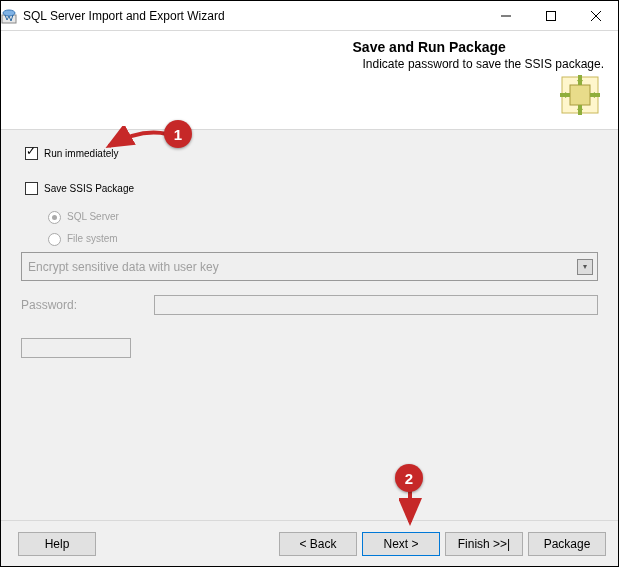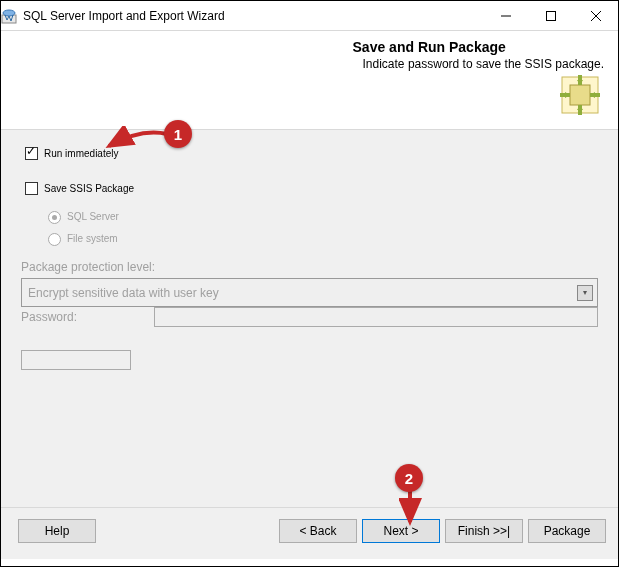--- a/index.html
+++ b/index.html
@@ -90,35 +90,36 @@
     color:#a0a0a0; font-size:12px;
     display:flex; align-items:center; justify-content:space-between;
     padding:0 4px 0 6px;
   }
   .dropdown-btn {
     width:16px; height:16px; border:1px solid #888;
     background:#ddd; display:flex; align-items:center; justify-content:center;
     font-size:8px; color:#555;
   }
   .form-grid {
+    margin-top:14px;
     display:grid;
     grid-template-columns: 110px 1fr;
     row-gap:8px; column-gap:4px;
     align-items:center;
     gap:23px;
   }
   .form-grid label { color:#a0a0a0; font-size:12px; }
   .text-input {
     height:20px; border:1px solid #aaa; background:#efefef;
     font-size:12px; padding:0 4px; width:100%;
   }
 
   
   .footer {
-    position:absolute; left:0; right:0; bottom:13px;
+    position:absolute; left:0; right:0; bottom:0;
     height:46px;
     border-top:1px solid #d9d9d9;
     background:#f0f0f0;
     display:flex; align-items:center;
     padding:0 12px;
   }
   .footer .spacer { flex:1; }
   .btn {
     min-width:78px; height:24px;
     border:1px solid #adadad; background:#e1e1e1;
@@ -200,21 +201,20 @@
 
   <div class="row radio-row">
     <input type="radio" class="radio" checked="" disabled="" style="">
     <span class="lbl disabled-text">SQL Server</span>
   </div>
   <div class="row radio-row">
     <input type="radio" class="radio" disabled="" style="">
     <span class="lbl disabled-text">File system</span>
   </div>
 
-  <div class="field-label">Package protection level:</div>
   <div class="dropdown">
     <span>Encrypt sensitive data with user key</span>
     <span class="dropdown-btn">▾</span>
   </div>
 
   <div class="form-grid">
     <label>Password:</label>
     <input class="text-input" type="password" disabled="" value="" style="">
     <input class="text-input" type="password" disabled="" value="" style="">
   </div>

